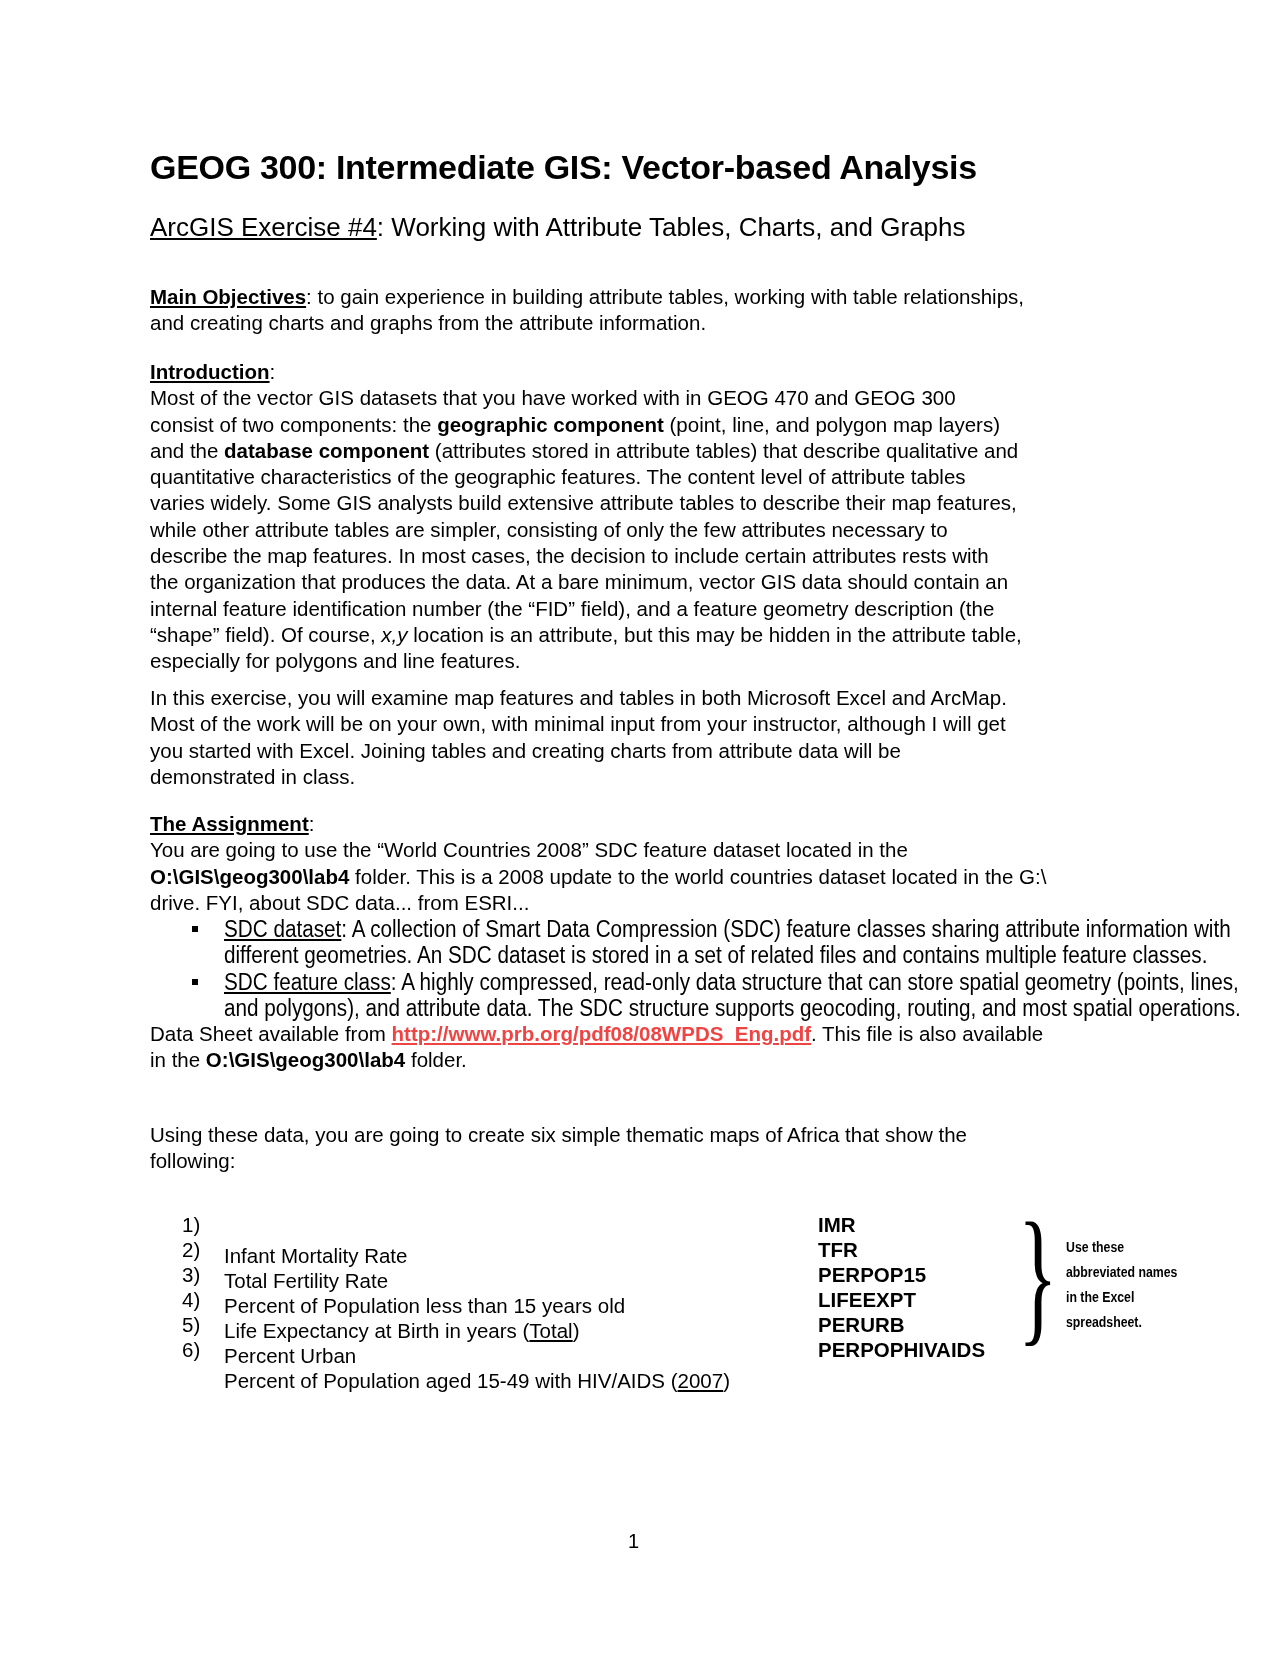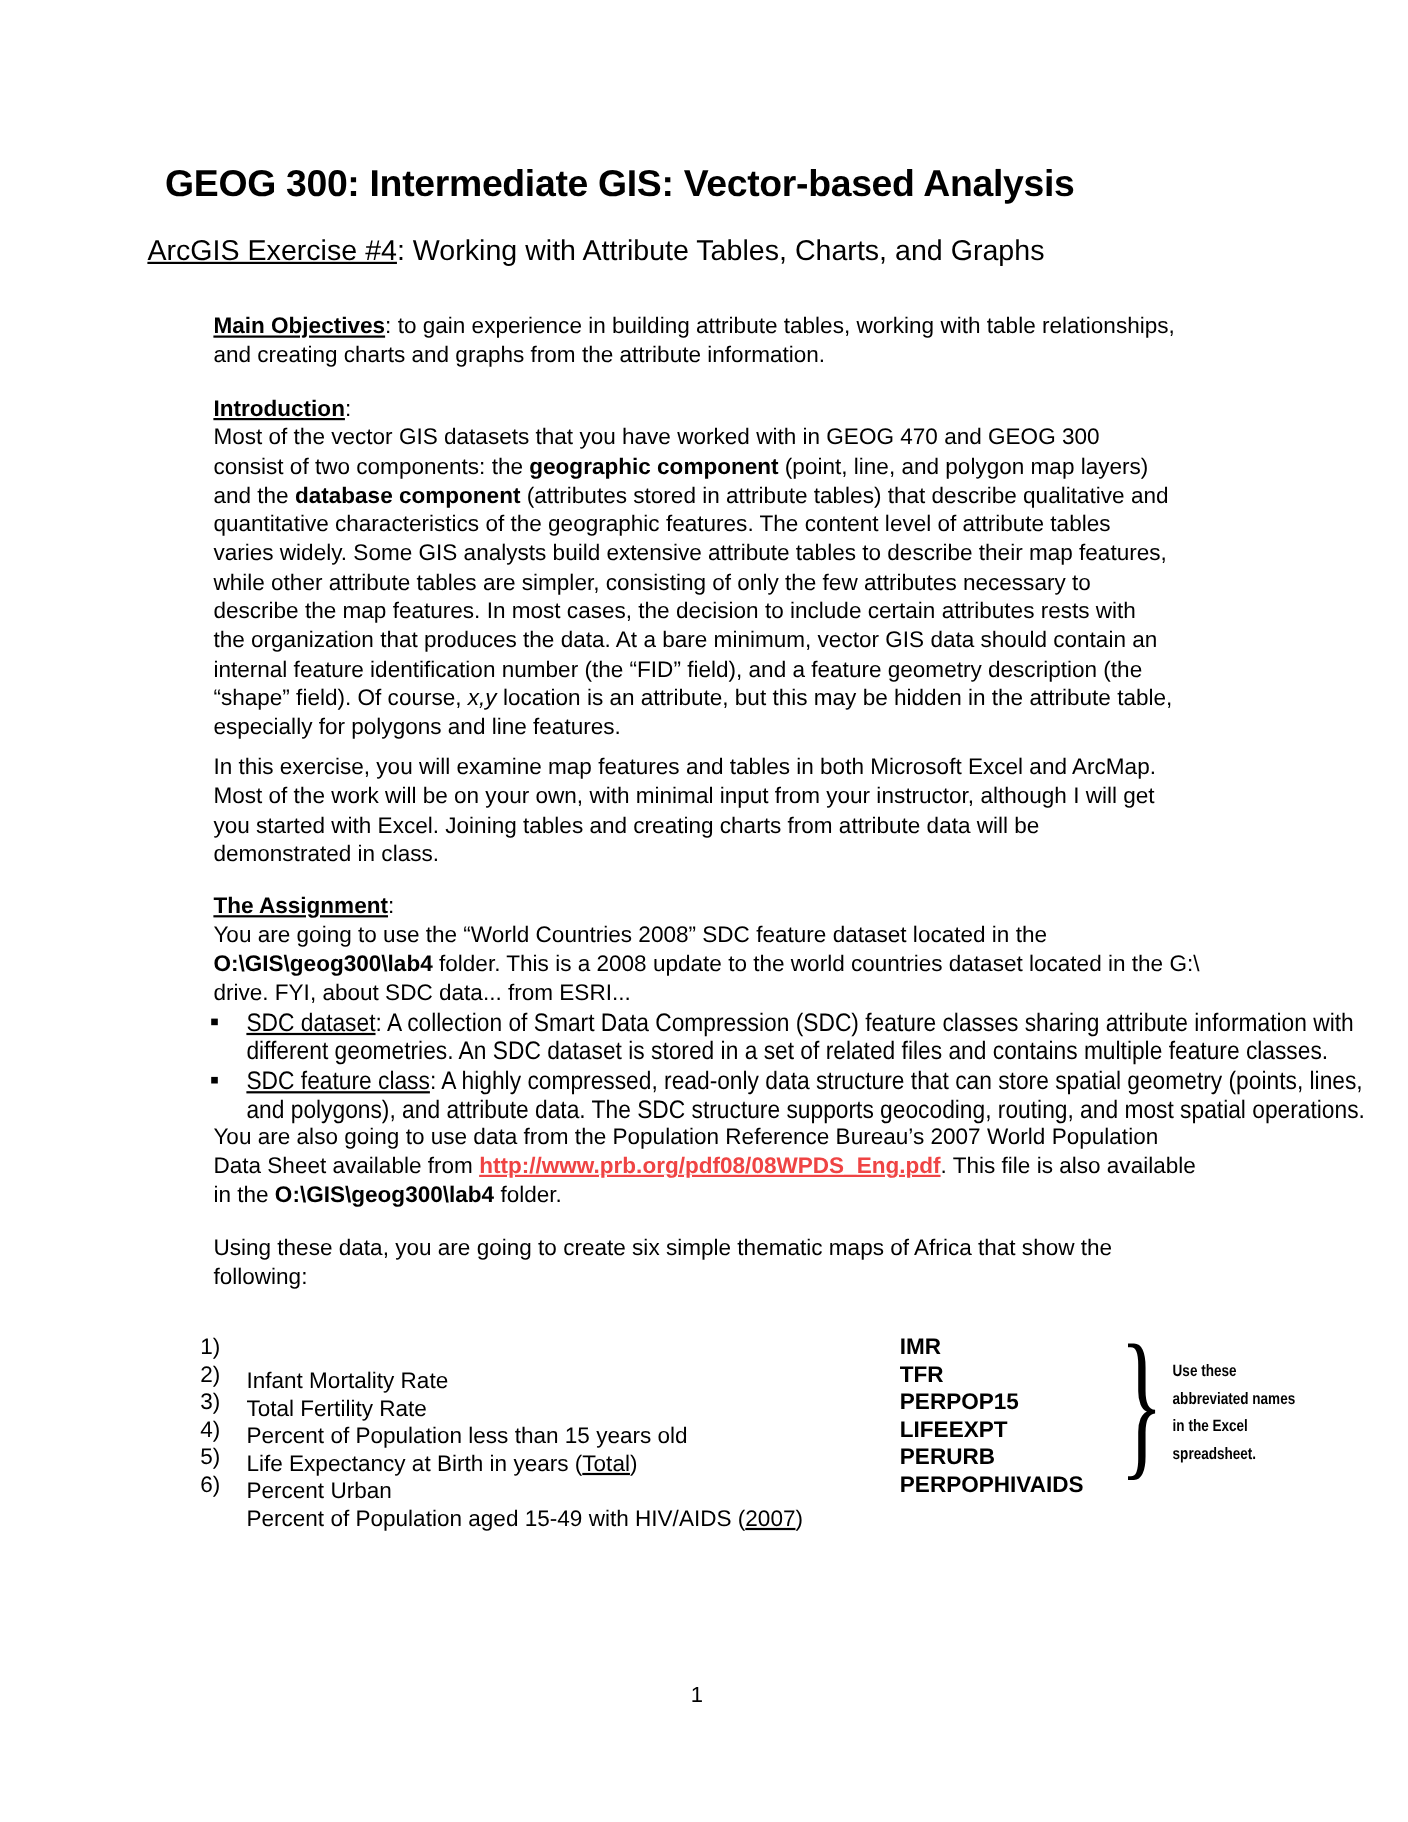--- a/index.html
+++ b/index.html
@@ -1,24 +1,24 @@
 <!DOCTYPE html>
 <html><head>
 <meta charset="utf-8">
 <style>
   html, body { margin: 0; padding: 0; background: #ffffff; }
   body { width: 1280px; height: 1656px; position: relative; overflow: hidden;
          font-family: "Liberation Sans", sans-serif; color: #000; }
   .page { position: absolute; left: 0; top: 0; width: 1280px; height: 1404px; }
   .title { position: absolute; left: 150px; top: 148px; font-size: 34px; font-weight: bold;
            letter-spacing: -0.3px; white-space: nowrap; }
-  .subtitle { position: absolute; left: 134px; top: 212px; font-size: 26px; white-space: nowrap; }
+  .subtitle { position: absolute; left: 150px; top: 212px; font-size: 26px; white-space: nowrap; }
   .subtitle .u { text-decoration: underline; }
   .block { position: absolute; left: 150px; width: 1020px; font-size: 20.5px; line-height: 26.3px; }
-  .line { white-space: nowrap; height: 26.3px; margin-left: 44px; }
+  .line { white-space: nowrap; height: 26.3px; }
   .hdr { font-weight: bold; text-decoration: underline; }
   b { font-weight: bold; }
   i { font-style: italic; }
   .bullets { position: absolute; left: 150px; width: 1020px; font-size: 23px; line-height: 26.3px;
              font-family: "Liberation Sans", sans-serif; }
   .bullet-item { position: relative; padding-left: 74px; }
   .bullet-item .sq { position: absolute; left: 42px; top: 10px; width: 6px; height: 6px; background: #000; }
   .bullet-item .term { text-decoration: underline; }
   .bline { white-space: nowrap; height: 26.3px; transform: scaleX(0.9); transform-origin: left center; }
   a.link { color: #ef4444; font-weight: bold; text-decoration: underline; }
@@ -86,21 +86,20 @@
       <div class="bline">different geometries. An SDC dataset is stored in a set of related files and contains multiple feature classes.</div>
     </div>
     <div class="bullet-item">
       <span class="sq"></span>
       <div class="bline"><span class="term">SDC feature class</span><span>: A highly compressed, read-only data structure that can store spatial geometry (points, lines,</span></div>
       <div class="bline">and polygons), and attribute data. The SDC structure supports geocoding, routing, and most spatial operations.</div>
     </div>
   </div>
 
   <div class="block" style="top:1021px;">
-    <div class="line">You are also going to use data from the Population Reference Bureau’s 2007 World Population</div>
     <div class="line"><span>Data Sheet available from </span><a class="link" href="#">http://www.prb.org/pdf08/08WPDS_Eng.pdf</a><span>.  This file is also available</span></div>
     <div class="line"><span>in the </span><b>O:\GIS\geog300\lab4</b><span> folder.</span></div>
   </div>
 
   <div class="block" style="top:1122px;">
     <div class="line">Using these data, you are going to create six simple thematic maps of Africa that show the</div>
     <div class="line">following:</div>
   </div>
 
   <div class="list">

